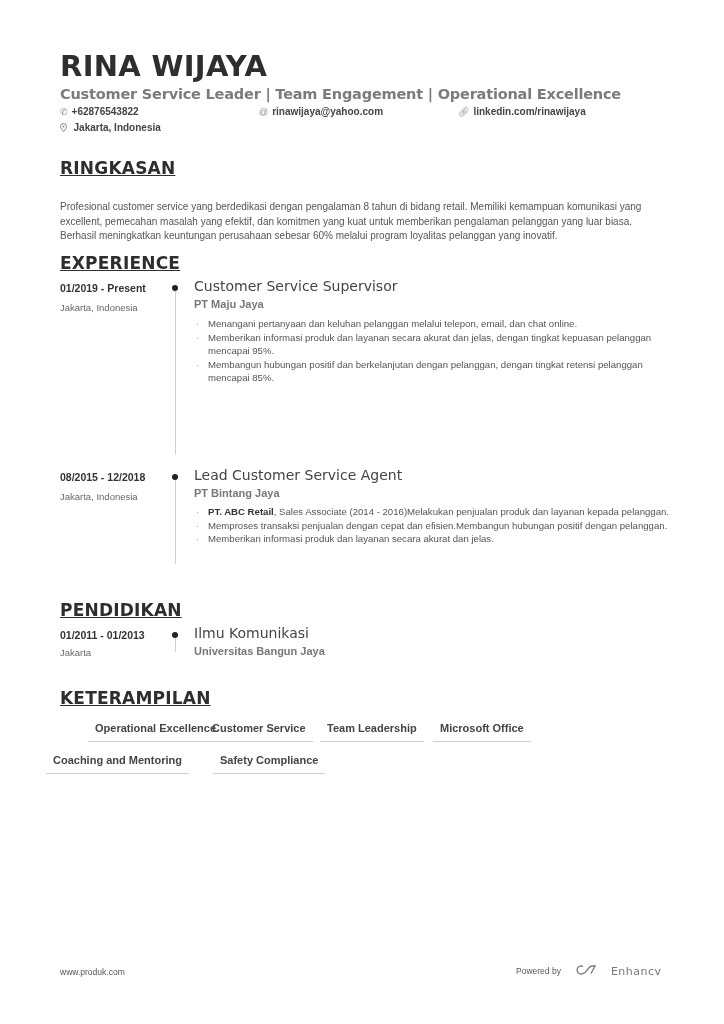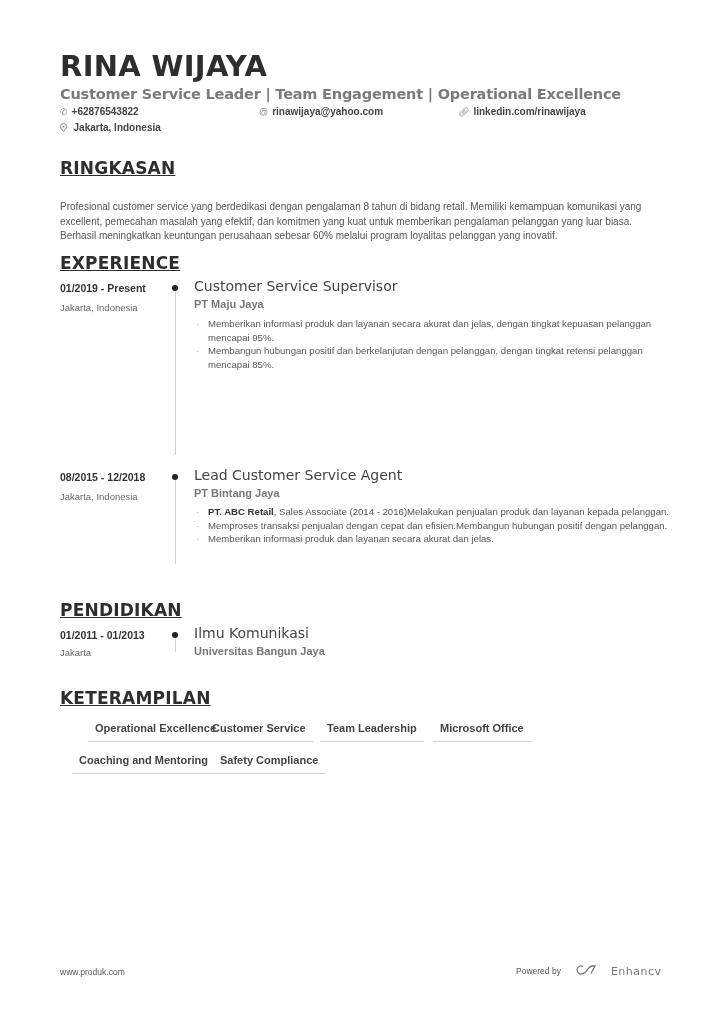--- a/index.html
+++ b/index.html
@@ -65,20 +65,21 @@
 
 <div class="section-title" style="top:252px;">EXPERIENCE</div>
 
 <div class="date" style="top:282px;">01/2019 - Present</div>
 <div class="loc" style="top:302px;">Jakarta, Indonesia</div>
 <div class="dot" style="top:285px;"></div>
 <div class="vline" style="top:291px; height:164px;"></div>
 <div class="role" style="top:278px;">Customer Service Supervisor</div>
 <div class="company" style="top:298px;">PT Maju Jaya</div>
 <ul class="bullets" style="top:317px;">
+  <li>Menangani pertanyaan dan keluhan pelanggan melalui telepon, email, dan chat online.</li>
   <li>Memberikan informasi produk dan layanan secara akurat dan jelas, dengan tingkat kepuasan pelanggan mencapai 95%.</li>
   <li>Membangun hubungan positif dan berkelanjutan dengan pelanggan, dengan tingkat retensi pelanggan mencapai 85%.</li>
 </ul>
 
 <div class="date" style="top:471px;">08/2015 - 12/2018</div>
 <div class="loc" style="top:491px;">Jakarta, Indonesia</div>
 <div class="dot" style="top:474px;"></div>
 <div class="vline" style="top:480px; height:84px;"></div>
 <div class="role" style="top:467px;">Lead Customer Service Agent</div>
 <div class="company" style="top:487px;">PT Bintang Jaya</div>
@@ -94,21 +95,21 @@
 <div class="dot" style="top:632px;"></div>
 <div class="vline" style="top:638px; height:14px;"></div>
 <div class="role" style="top:625px;">Ilmu Komunikasi</div>
 <div class="company" style="top:645px;">Universitas Bangun Jaya</div>
 
 <div class="section-title" style="top:687px;">KETERAMPILAN</div>
 <div class="skill" style="left:72px; top:721px;margin-left:16px;">Operational Excellence</div>
 <div class="skill" style="left:205px; top:721px;">Customer Service</div>
 <div class="skill" style="left:320px; top:721px;">Team Leadership</div>
 <div class="skill" style="left:433px; top:721px;">Microsoft Office</div>
-<div class="skill" style="left:72px; top:753px;">Coaching and Mentoring</div>
+<div class="skill" style="left:46px; top:753px;">Coaching and Mentoring</div>
 <div class="skill" style="left:213px; top:753px;">Safety Compliance</div>
 
 <div class="footer-left">www.produk.com</div>
 <div class="footer-right">
   <span>Powered by</span>
   <span class="logo">
     <svg width="22" height="12" viewBox="0 0 22 12">
         <path d="M8 2.5a4 4 0 1 0 0 7c2 0 3-2 4.5-4s2.5-3.5 4.5-3.5h3l-4 7.5" fill="none" stroke="#777" stroke-width="1.3"></path>
       </svg>
   </span>

